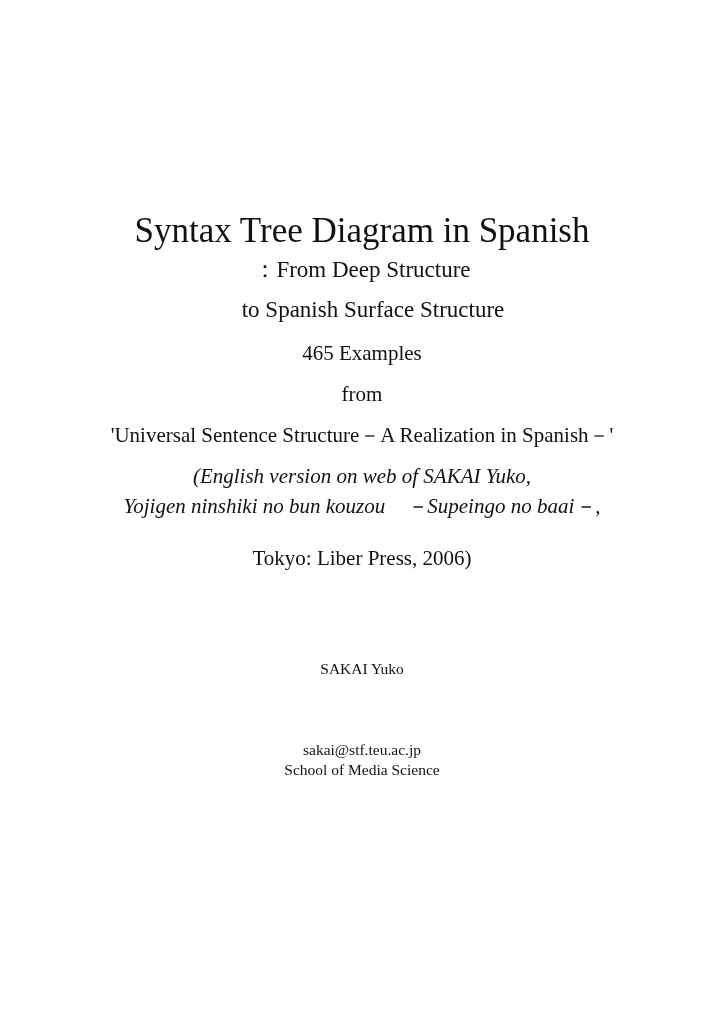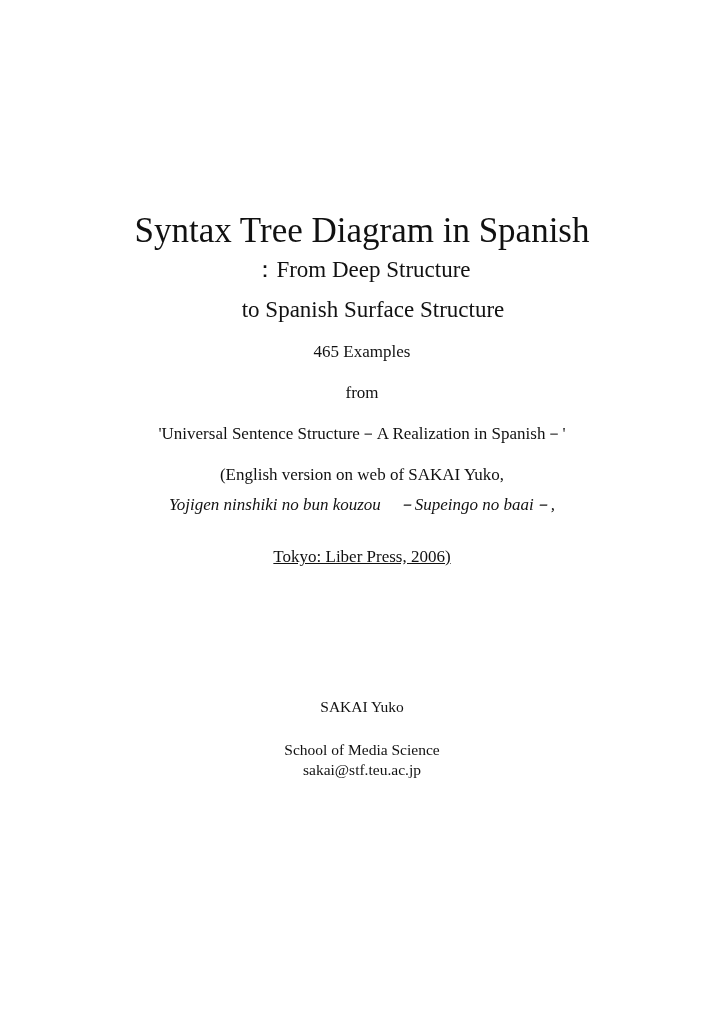--- a/index.html
+++ b/index.html
@@ -2,42 +2,42 @@
 <html><head>
 <meta charset="utf-8">
 <style>
   html, body { margin: 0; padding: 0; background: #ffffff; }
   body { width: 724px; height: 1024px; position: relative; overflow: hidden;
          font-family: "Liberation Serif", "DejaVu Serif", serif; color: #111111; }
   .line { position: absolute; left: 0; width: 724px; text-align: center; white-space: nowrap; line-height: 1; }
   .title { top: 213px; font-size: 35px; }
   .sub1 { top: 258px; font-size: 23px; }
   .sub2 { top: 298px; font-size: 23px; margin-left: 11px; }
-  .b { font-size: 17px; }
+  .b { font-size: 21px; }
   .examples { top: 343px; }
   .from { top: 384px; }
   .source { top: 425px; }
-  .eng { top: 466px; }
+  .eng { top: 466px; font-style: italic; }
   .jp { top: 496px; font-style: italic; }
-  .tokyo { top: 548px; text-decoration: underline; }
-  .author { top: 699px; font-size: 15.5px; }
+  .tokyo { top: 548px; }
+  .author { top: 661px; font-size: 15.5px; }
   .aff { top: 740px; font-size: 15.5px; line-height: 20px; }
 </style>
 </head>
 <body>
 
 <div>
   <div class="line title">Syntax Tree Diagram in Spanish</div>
   <div class="line sub1">：From Deep Structure</div>
   <div class="line sub2">to Spanish Surface Structure</div>
   <div class="line b examples">465 Examples</div>
   <div class="line b from">from</div>
   <div class="line b source">'Universal Sentence Structure－A Realization in Spanish－'</div>
   <div class="line b eng">(English version on web of SAKAI Yuko,</div>
   <div class="line b jp">Yojigen ninshiki no bun kouzou　－Supeingo no baai－,</div>
   <div class="line b tokyo">Tokyo: Liber Press, 2006)</div>
 
   <div class="line author">SAKAI Yuko</div>
   <div class="line aff">
+    <div>sakai@stf.teu.ac.jp</div>
     <div>School of Media Science</div>
-    <div>sakai@stf.teu.ac.jp</div>
   </div>
 </div>
 
 </body></html>

